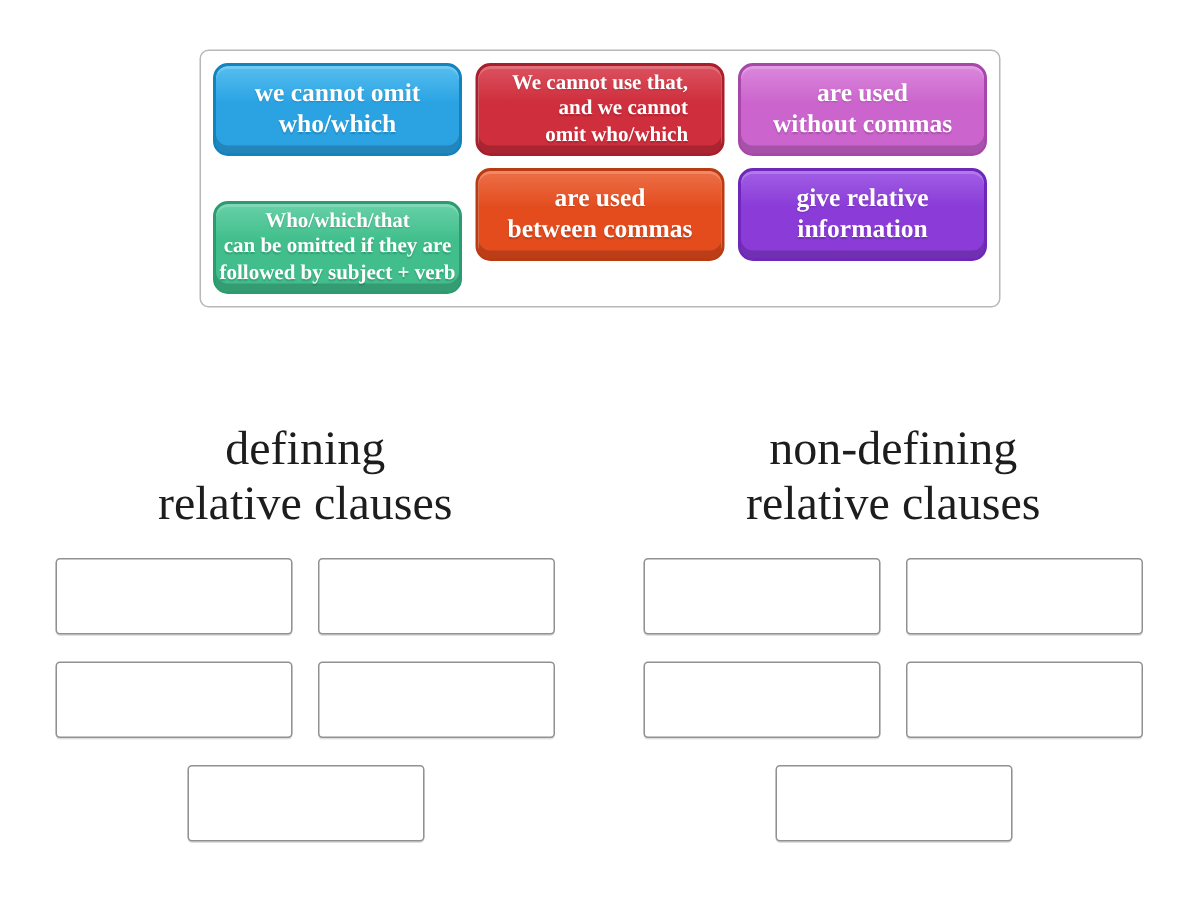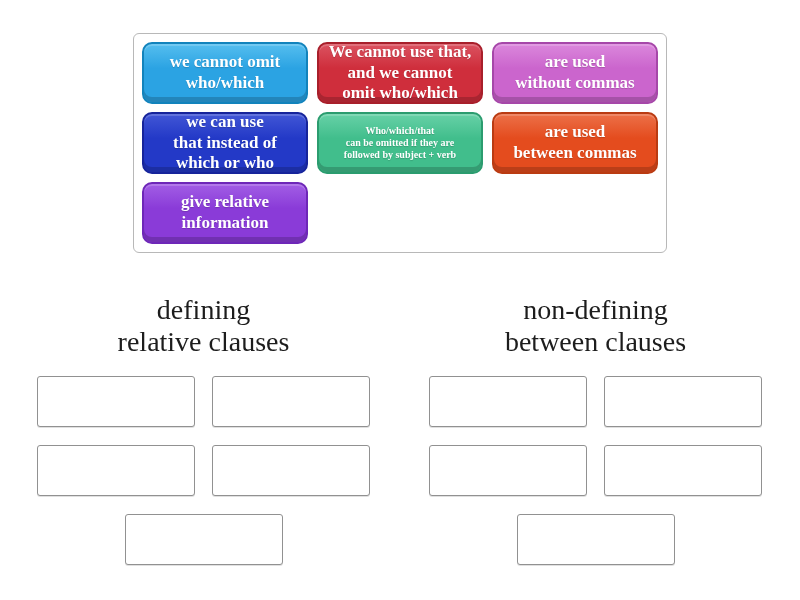--- a/index.html
+++ b/index.html
@@ -15,28 +15,28 @@
   }
   .tile{
     height:62px;border-radius:10px;border:2px solid transparent;box-sizing:border-box;
     display:flex;align-items:center;justify-content:center;text-align:center;
     color:#ffffff;font-weight:700;white-space:pre-line;line-height:1.22;
     padding:2px 4px;cursor:grab;
     box-shadow:inset 0 -5px 0 rgba(0,0,0,.18), inset 0 2px 0 rgba(255,255,255,.18);
     text-shadow:0 1px 1px rgba(0,0,0,.18);
   }
   .fs-lg{font-size:17px;}
-  .fs-md{font-size:17px;}
-  .fs-sm{font-size:10px;padding-left:0;padding-right:0;}
+  .fs-md{font-size:14px;text-align:right;}
+  .fs-sm{font-size:14px;padding-left:0;padding-right:0;margin-top:22px;}
   
   .group{position:absolute;top:280px;width:333px;}
   .group-left{left:37px;}
   .group-right{left:429px;}
   .group-title{
-    margin:14px;text-align:center;font-size:28px;font-weight:400;color:#1d1d1d;
+    margin:0;text-align:center;font-size:32px;font-weight:400;color:#1d1d1d;
     line-height:1.15;white-space:pre-line;
   }
   .slots{margin-top:18px;display:flex;flex-direction:column;}
   .slot-row{display:flex;justify-content:space-between;}
   .slot-row + .slot-row{margin-top:18px;}
   .slot-row.center{justify-content:center;}
   .slot{
     width:158px;height:51px;box-sizing:border-box;background:#ffffff;
     border:1px solid #919191;border-radius:3px;
     box-shadow:0 1px 0 rgba(0,0,0,.12);
@@ -48,23 +48,20 @@
 <div class="board">
 
   <div class="tray">
     <div class="tile fs-lg" style="background: linear-gradient(rgb(85, 190, 239) 0%, rgb(43, 163, 227) 42%); border-color: rgb(18, 131, 188);">we cannot omit
 who/which</div>
     <div class="tile fs-md" style="background: linear-gradient(rgb(219, 82, 96) 0%, rgb(207, 46, 60) 42%); border-color: rgb(168, 31, 43);">We cannot use that,
 and we cannot
 omit who/which</div>
     <div class="tile fs-lg" style="background: linear-gradient(rgb(219, 135, 220) 0%, rgb(203, 101, 205) 42%); border-color: rgb(166, 71, 169);">are used
 without commas</div>
-    <div class="tile fs-md" style="background: linear-gradient(rgb(65, 86, 214) 0%, rgb(35, 57, 199) 42%); border-color: rgb(22, 36, 155);">we can use
-that instead of
-which or who</div>
     <div class="tile fs-sm" style="background: linear-gradient(rgb(103, 209, 167) 0%, rgb(65, 190, 140) 42%); border-color: rgb(43, 156, 111);">Who/which/that
 can be omitted if they are
 followed by subject + verb</div>
     <div class="tile fs-lg" style="background: linear-gradient(rgb(236, 112, 72) 0%, rgb(228, 76, 30) 42%); border-color: rgb(186, 59, 18);">are used
 between commas</div>
     <div class="tile fs-lg" style="background: linear-gradient(rgb(162, 94, 229) 0%, rgb(138, 59, 216) 42%); border-color: rgb(110, 39, 184);">give relative
 information</div>
   </div>
 
   <div class="group group-left">
@@ -80,21 +77,21 @@
         <div class="slot"></div>
       </div>
       <div class="slot-row center">
         <div class="slot"></div>
       </div>
     </div>
   </div>
 
   <div class="group group-right">
     <h2 class="group-title">non-defining
-between clauses</h2>
+relative clauses</h2>
     <div class="slots">
       <div class="slot-row">
         <div class="slot"></div>
         <div class="slot"></div>
       </div>
       <div class="slot-row">
         <div class="slot"></div>
         <div class="slot"></div>
       </div>
       <div class="slot-row center">

